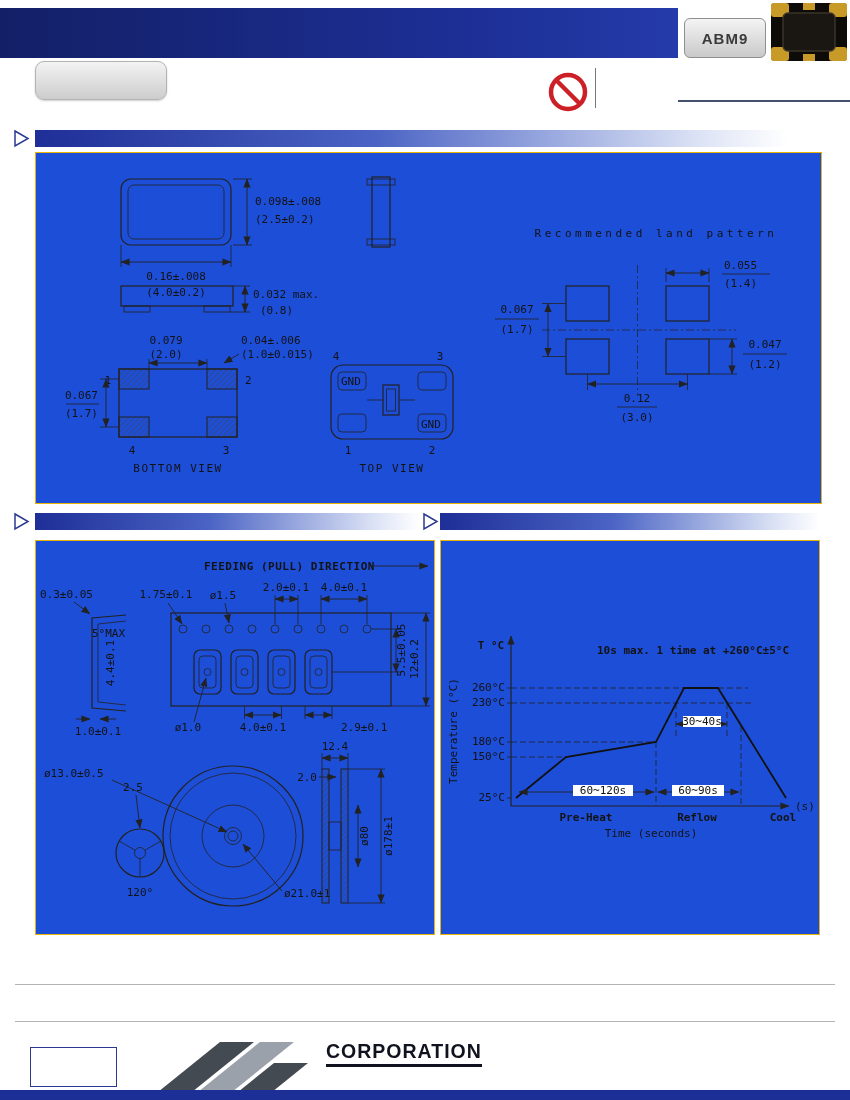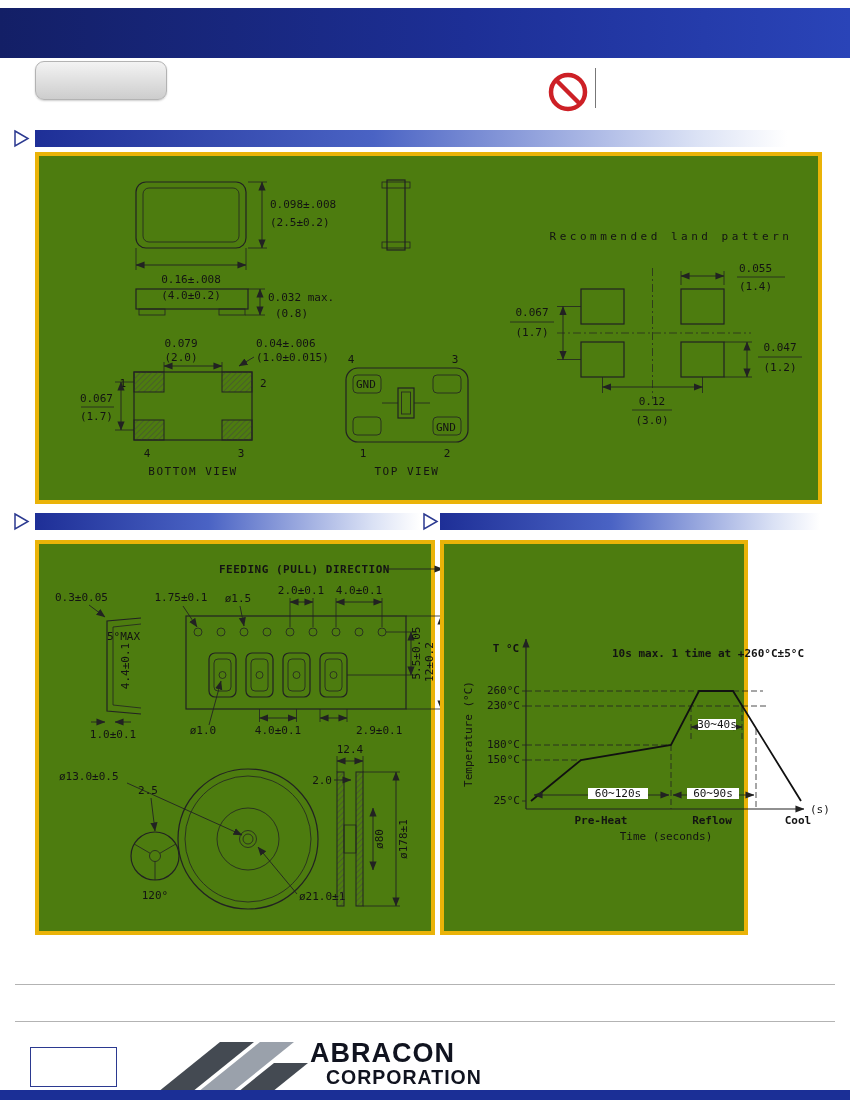--- a/index.html
+++ b/index.html
@@ -8,24 +8,24 @@
   .hdr-bar{left:0;top:8px;width:850px;height:50px;background:linear-gradient(90deg,#131f66,#1d2f96 55%,#2a44b8);}
   .prod-box{left:678px;top:0;width:172px;height:100px;background:#fff;border-bottom:2px solid #44506e;}
   .abm9-badge{position:absolute;left:6px;top:18px;width:80px;height:38px;background:linear-gradient(#f4f4f4,#c9c9c9);border:1px solid #8f8f8f;border-radius:6px;display:flex;align-items:center;justify-content:center;font-size:15px;font-weight:bold;color:#3a3a3a;letter-spacing:1px;}
   .crystal-wrap{position:absolute;left:92px;top:2px;width:78px;height:60px;}
   .doc-tab{left:35px;top:61px;width:130px;height:37px;background:linear-gradient(#f3f3f3,#cdcdcd);border:1px solid #b3b3b3;border-radius:9px;box-shadow:0 1px 2px rgba(0,0,0,.2);}
   .vline{left:595px;top:68px;width:1px;height:40px;background:#777;}
   .sec-bar{height:17px;background:linear-gradient(90deg,#1e2f97,#4a63c4 45%,#dbe2f5 88%,#ffffff);}
   .bar1{left:35px;top:130px;width:752px;}
   .bar2{left:35px;top:513px;width:385px;}
   .bar3{left:440px;top:513px;width:380px;}
-  .sec-box{border:4px solid #eab308;background:#4d7c0f;box-sizing:border-box;padding-left:12px;}
+  .sec-box{border:1px solid #eab308;background:#1d4ed8;box-sizing:border-box;}
   .box1{left:35px;top:152px;width:787px;height:352px;}
   .box2{left:35px;top:540px;width:400px;height:395px;text-align:center;}
-  .box3{left:440px;top:540px;width:308px;height:395px;}
+  .box3{left:440px;top:540px;width:380px;height:395px;}
   .fline{height:1px;background:#b3b3b3;left:15px;width:820px;}
   .fline1{top:984px;} .fline2{top:1021px;}
   .fbox{left:30px;top:1047px;width:85px;height:38px;border:1px solid #2b3990;}
   .brand{left:310px;top:1040px;color:#10131f;}
   .brand-name{font-size:27px;font-weight:bold;letter-spacing:1px;line-height:26px;}
   .brand-suffix{font-size:19.5px;font-weight:bold;letter-spacing:1px;border-bottom:3px solid #10131f;display:inline-block;padding-bottom:1px;margin-left:16px;}
   .bot-bar{left:0;top:1090px;width:850px;height:10px;background:#1b2f96;}
   svg text{font-family:"DejaVu Sans Mono","Liberation Mono",monospace;font-size:11px;fill:#131313;}
   .ln{stroke:#222;stroke-width:1.2;fill:none;}
   .th{stroke:#222;stroke-width:0.8;fill:none;}
@@ -43,20 +43,35 @@
       <marker id="arr" viewBox="0 0 10 10" refX="9.5" refY="5" markerWidth="9" markerHeight="9" markerUnits="userSpaceOnUse" orient="auto-start-reverse">
         <path d="M0,1 L10,5 L0,9 z" fill="#222"></path>
       </marker>
       <pattern id="hatch45" width="4" height="4" patternUnits="userSpaceOnUse" patternTransform="rotate(45)">
         <line x1="0" y1="0" x2="0" y2="4" stroke="#444" stroke-width="1"></line>
       </pattern>
     </defs>
   </svg>
 
   <div class="abs hdr-bar"></div>
+  <div class="abs prod-box">
+    <div class="abm9-badge">ABM9</div>
+    <div class="crystal-wrap">
+      <svg width="78" height="60" viewBox="0 0 78 60">
+        <rect x="1" y="1" width="76" height="58" rx="4" fill="#0d0b08"></rect>
+        <rect x="1" y="1" width="18" height="14" rx="3" fill="#c89b28"></rect>
+        <rect x="59" y="1" width="18" height="14" rx="3" fill="#c89b28"></rect>
+        <rect x="1" y="45" width="18" height="14" rx="3" fill="#c89b28"></rect>
+        <rect x="59" y="45" width="18" height="14" rx="3" fill="#c89b28"></rect>
+        <rect x="33" y="1" width="12" height="7" fill="#c89b28"></rect>
+        <rect x="33" y="52" width="12" height="7" fill="#c89b28"></rect>
+        <rect x="13" y="11" width="52" height="38" rx="5" fill="#1a1611" stroke="#3a342a" stroke-width="1.5"></rect>
+      </svg>
+    </div>
+  </div>
   <div class="abs doc-tab"></div>
 
   <svg class="abs" style="left:546px;top:70px" width="44" height="44">
     <circle cx="22" cy="22" r="17" fill="none" stroke="#cd2026" stroke-width="4.5"></circle>
     <line x1="10" y1="10" x2="34" y2="34" stroke="#cd2026" stroke-width="4.5"></line>
   </svg>
   <div class="abs vline"></div>
 
   <svg class="abs" style="left:12px;top:129px" width="20" height="19">
     <path d="M3,2 L16,9.5 L3,17 z" fill="#fff" stroke="#2b3990" stroke-width="1.5"></path>
@@ -365,18 +380,17 @@
 
   <div class="abs fline fline1"></div>
   <div class="abs fline fline2"></div>
   <div class="abs fbox"></div>
   <svg class="abs" style="left:158px;top:1036px" width="150" height="58">
     <polygon points="0,56 34,56 96,6 62,6" fill="#444a52"></polygon>
     <polygon points="40,56 74,56 136,6 102,6" fill="#9aa1ab"></polygon>
     <polygon points="80,56 114,56 150,27 116,27" fill="#444a52"></polygon>
   </svg>
   <div class="abs brand">
-    <div class="brand-name">ABRACON</div>
     <div class="brand-suffix">CORPORATION</div>
   </div>
   <div class="abs bot-bar"></div>
 
 </div>
 
 </body></html>

